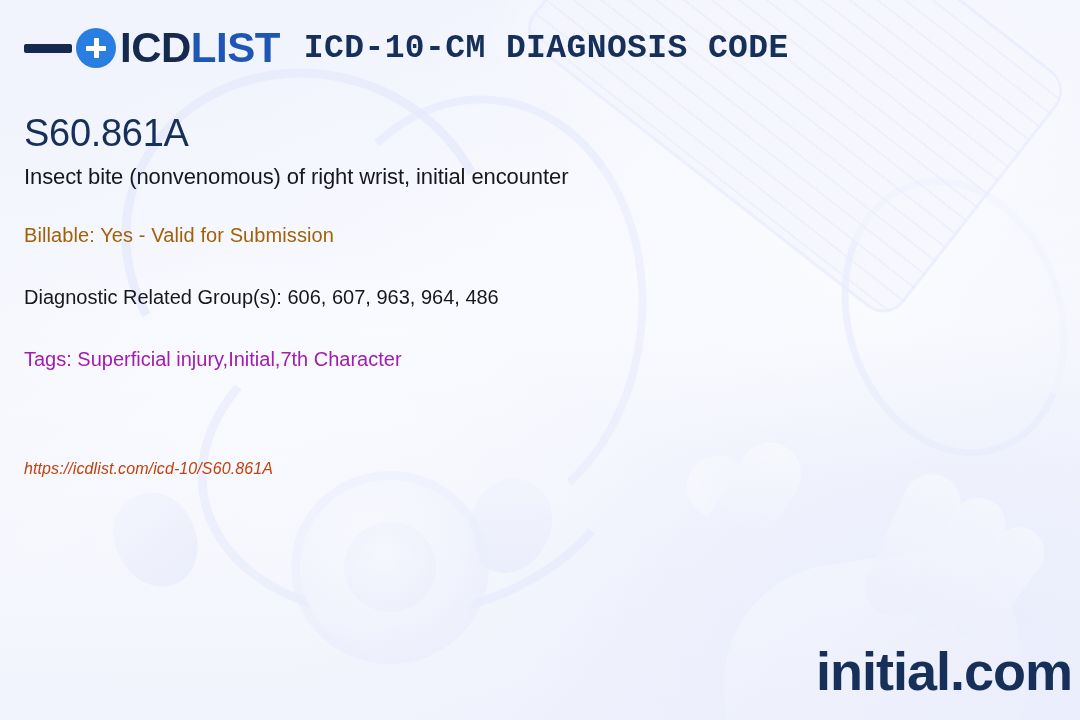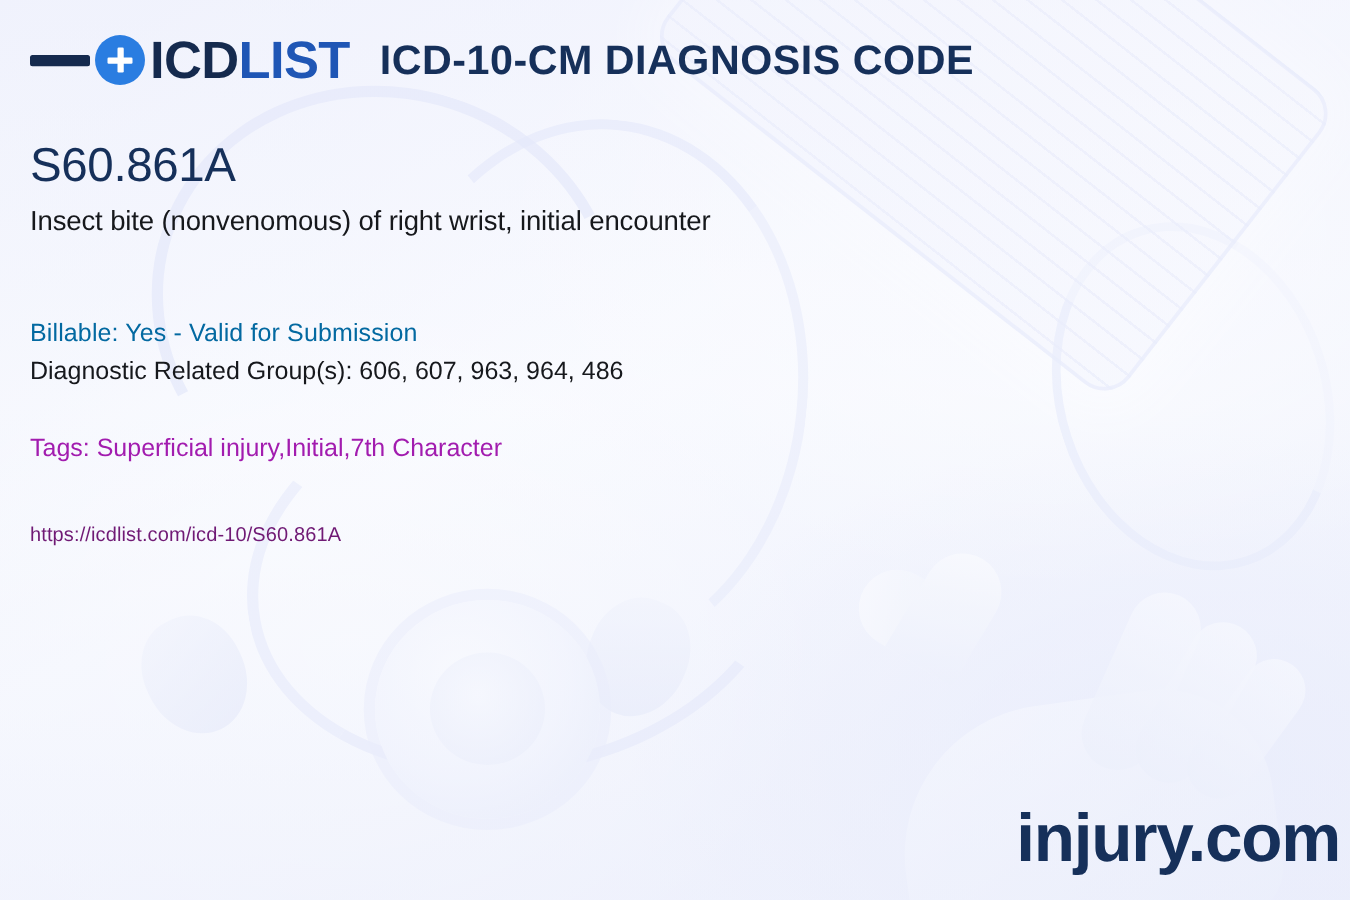--- a/index.html
+++ b/index.html
@@ -247,20 +247,21 @@
   }
   .logo-icd { color: #152a4e; }
   .logo-list { color: #1f56b5; }
 
   #header-title {
     font-size: 33px;
     font-weight: 700;
     color: #16305a;
     letter-spacing: 0.4px;
     white-space: nowrap;
+    font-family: Liberation Mono, monospace;
   }
 
   
   #code-title {
     position: absolute;
     left: 24px;
     top: 112px;
     font-size: 38px;
     font-weight: 400;
     color: #16305a;
@@ -275,49 +276,49 @@
     color: #16181c;
     letter-spacing: -0.1px;
     white-space: nowrap;
   }
   #billable {
     position: absolute;
     left: 24px;
     top: 224px;
     font-size: 20px;
     font-weight: 400;
-    color: #0369a1;
+    color: #a16207;
     letter-spacing: 0.1px;
-    margin-top: 32px;
   }
   #drg {
     position: absolute;
     left: 24px;
     top: 286px;
     font-size: 20px;
     font-weight: 400;
     color: #16181c;
   }
   #tags {
     position: absolute;
     left: 24px;
     top: 348px;
     font-size: 20px;
     font-weight: 400;
     color: #a21caf;
   }
   #source-url {
     position: absolute;
     left: 24px;
-    top: 420px;
+    top: 460px;
     font-size: 16px;
     font-weight: 400;
-    color: #701a75;
+    color: #c2410c;
     letter-spacing: 0.1px;
     text-decoration: none;
+    font-style: italic;
   }
 
   #watermark {
     position: absolute;
     right: 34px;
     bottom: 22px;
     font-size: 54px;
     font-weight: 700;
     color: #16305a;
     letter-spacing: -1px;
@@ -372,16 +373,16 @@
       <div id="header-title">ICD-10-CM DIAGNOSIS CODE</div>
     </div>
 
     <div id="code-title">S60.861A</div>
     <div id="code-description">Insect bite (nonvenomous) of right wrist, initial encounter</div>
     <div id="billable">Billable: Yes - Valid for Submission</div>
     <div id="drg">Diagnostic Related Group(s): 606, 607, 963, 964, 486</div>
     <div id="tags">Tags: Superficial injury,Initial,7th Character</div>
     <a id="source-url" href="#">https://icdlist.com/icd-10/S60.861A</a>
 
-    <div id="watermark">injury.com</div>
+    <div id="watermark">initial.com</div>
 
   </div>
 </div>
 
 </body></html>

